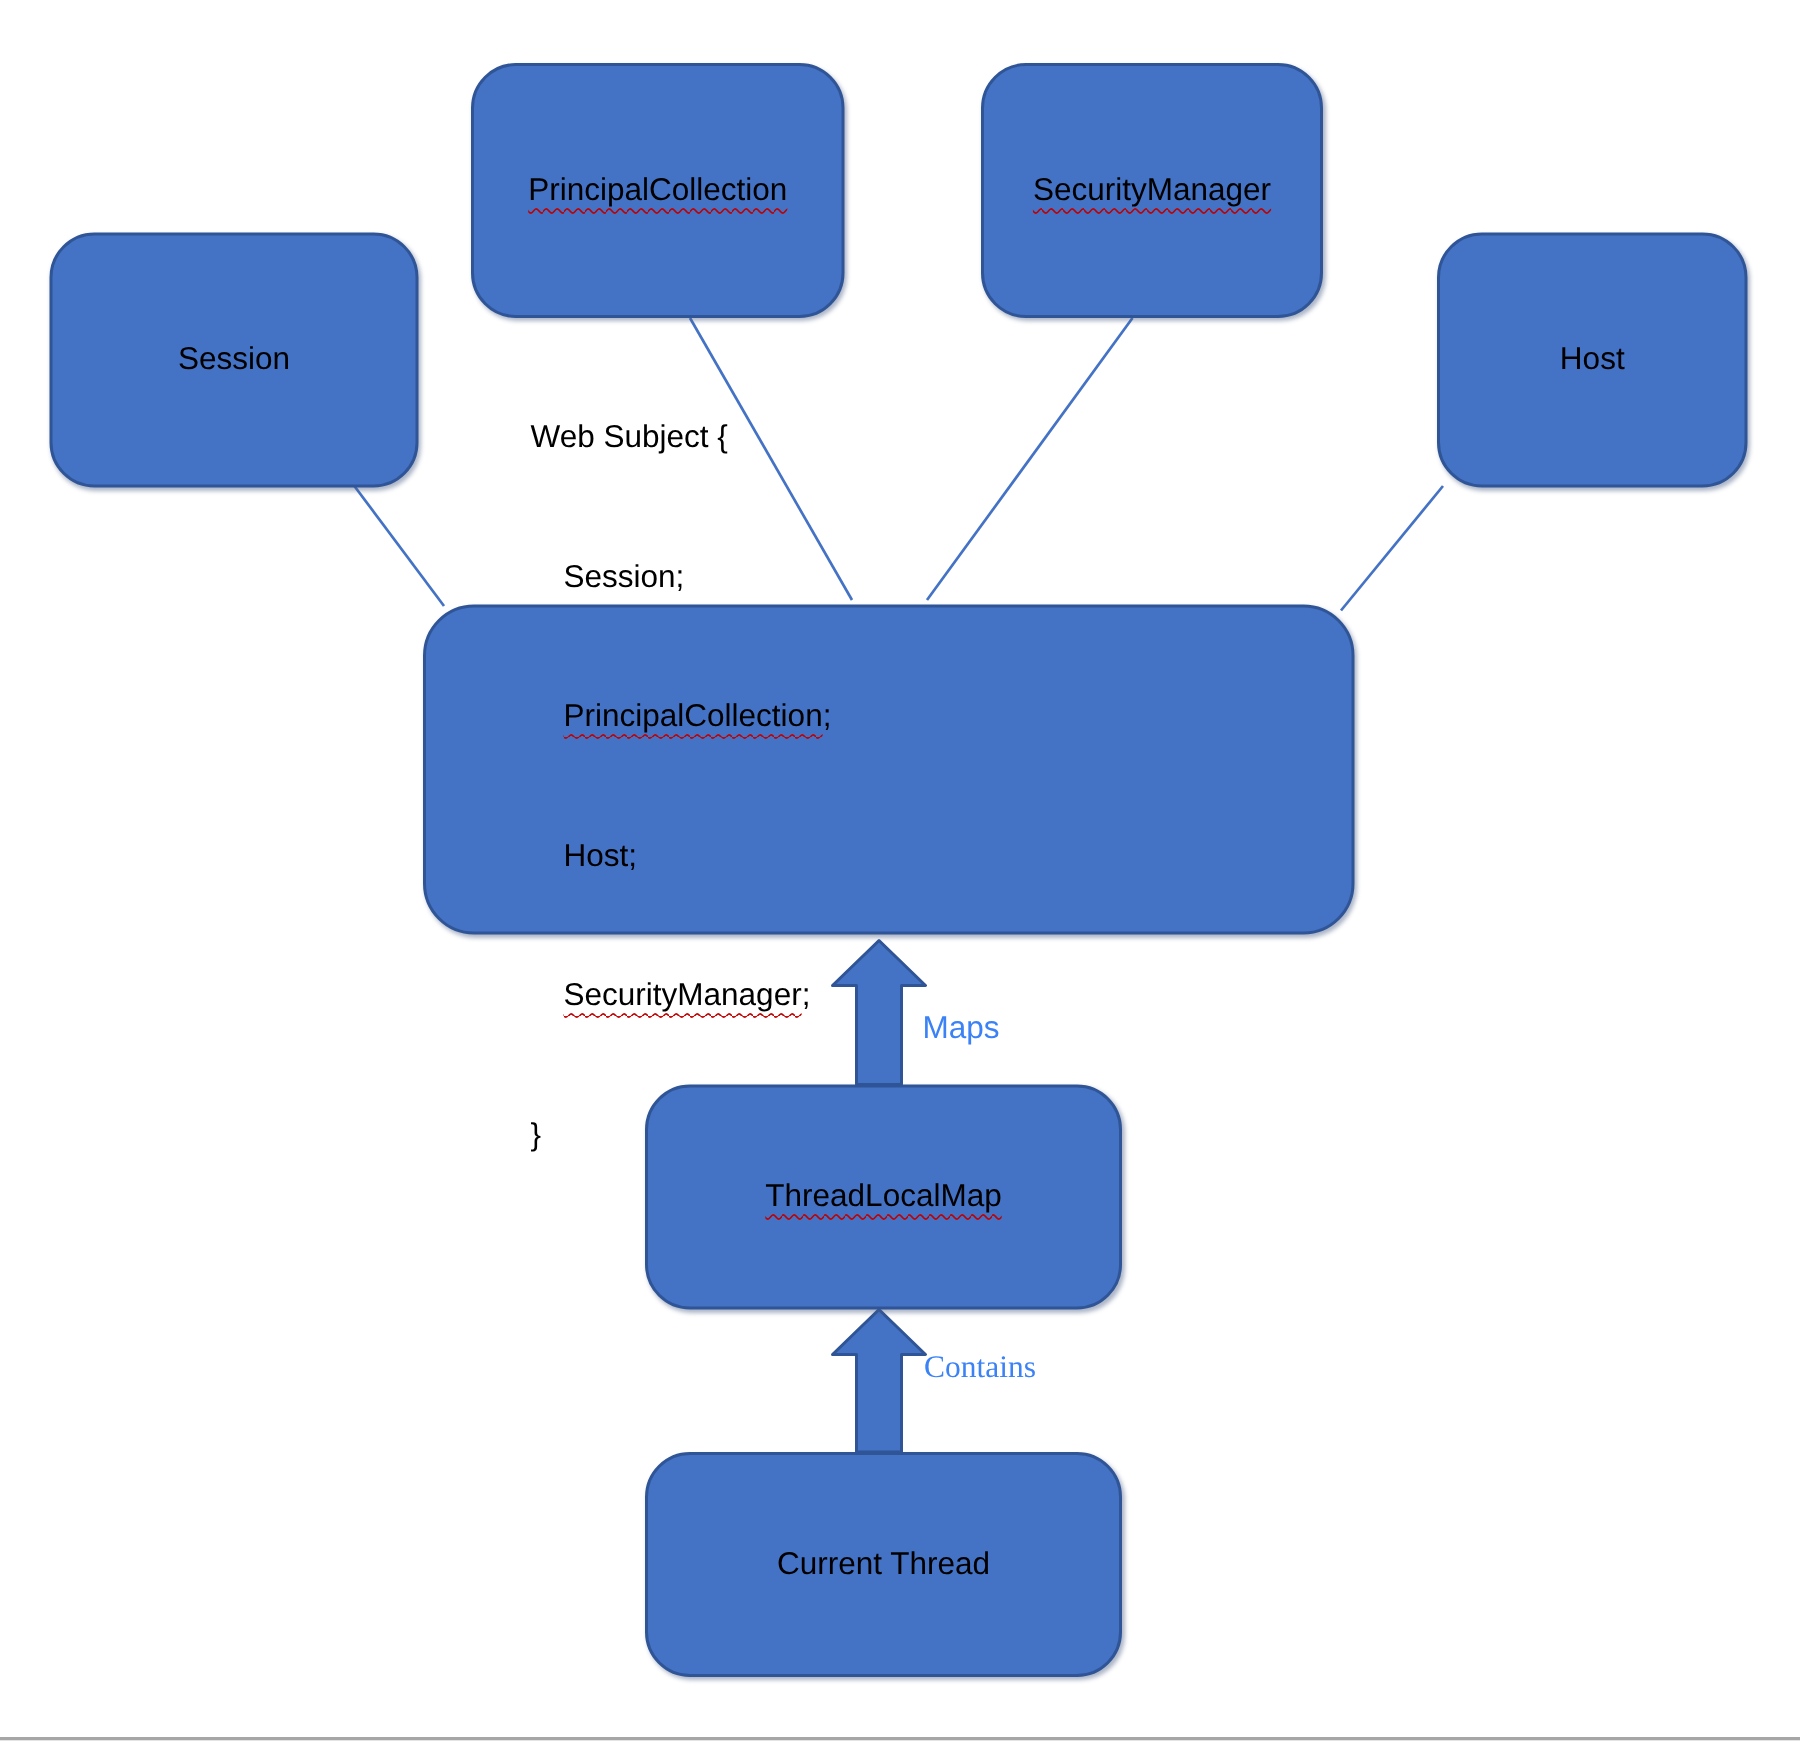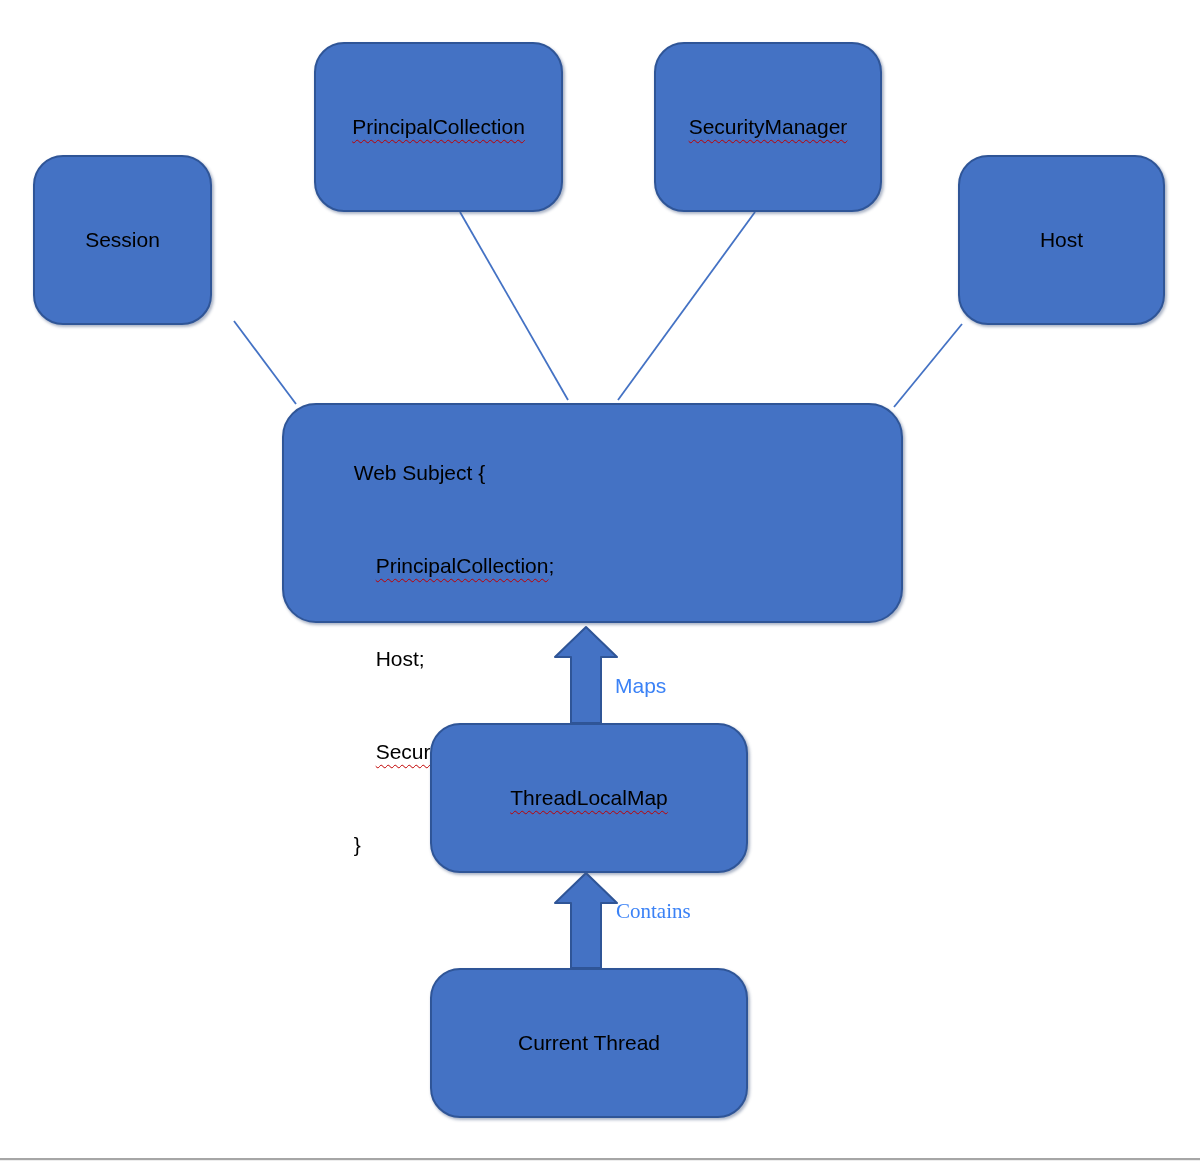--- a/index.html
+++ b/index.html
@@ -28,21 +28,21 @@
     display: flex;
     align-items: center;
     justify-content: center;
     color: #000000;
     font-size: 21px;
     box-shadow: 1.5px 2px 3px rgba(70, 90, 130, 0.45);
   }
 
   .node.code {
     border-radius: 34px;
-    align-items: flex-start;
+    align-items: center;
     justify-content: flex-start;
     padding: 21px 10px 0 23px;
   }
 
   .ws-line { line-height: 31px; white-space: pre; }
   .ws-line.indent { padding-left: 22px; }
 
   .misspelled {
     text-decoration-line: underline;
     text-decoration-style: wavy;
@@ -70,40 +70,43 @@
     <line x1="460" y1="212" x2="568" y2="400" stroke="#4472C4" stroke-width="1.8"></line>
     <line x1="755" y1="212" x2="618" y2="400" stroke="#4472C4" stroke-width="1.8"></line>
     <line x1="962" y1="324" x2="894" y2="407" stroke="#4472C4" stroke-width="1.8"></line>
 
     <polygon points="586,627 617,657 601,657 601,723 571,723 571,657 555,657" fill="#4472C4" stroke="#2F5597" stroke-width="2" stroke-linejoin="round"></polygon>
     <polygon points="586,873 617,903 601,903 601,968 571,968 571,903 555,903" fill="#4472C4" stroke="#2F5597" stroke-width="2" stroke-linejoin="round"></polygon>
 
     <rect x="0" y="1158" width="1200" height="2.2" fill="#A6A6A6"></rect>
   </svg>
 
-  <div class="node" style="left:33px; top:155px; width:179px; height:170px;">
+  <div class="node" style="left:33px; top:155px; width:246px; height:170px;">
     <span>Session</span>
   </div>
 
   <div class="node" style="left:314px; top:42px; width:249px; height:170px;">
     <span class="misspelled">PrincipalCollection</span>
   </div>
 
   <div class="node" style="left:654px; top:42px; width:228px; height:170px;">
     <span class="misspelled">SecurityManager</span>
   </div>
 
   <div class="node" style="left:958px; top:155px; width:207px; height:170px;">
     <span>Host</span>
   </div>
 
   <div class="node code" style="left:282px; top:403px; width:621px; height:220px;">
     <div>
       <div class="ws-line">
         <span>Web Subject {</span>
+      </div>
+      <div class="ws-line indent">
+        <span>Session;</span>
       </div>
       <div class="ws-line indent">
         <span class="misspelled">PrincipalCollection</span><span>;</span>
       </div>
       <div class="ws-line indent">
         <span>Host;</span>
       </div>
       <div class="ws-line indent">
         <span class="misspelled">SecurityManager</span><span>;</span>
       </div>

